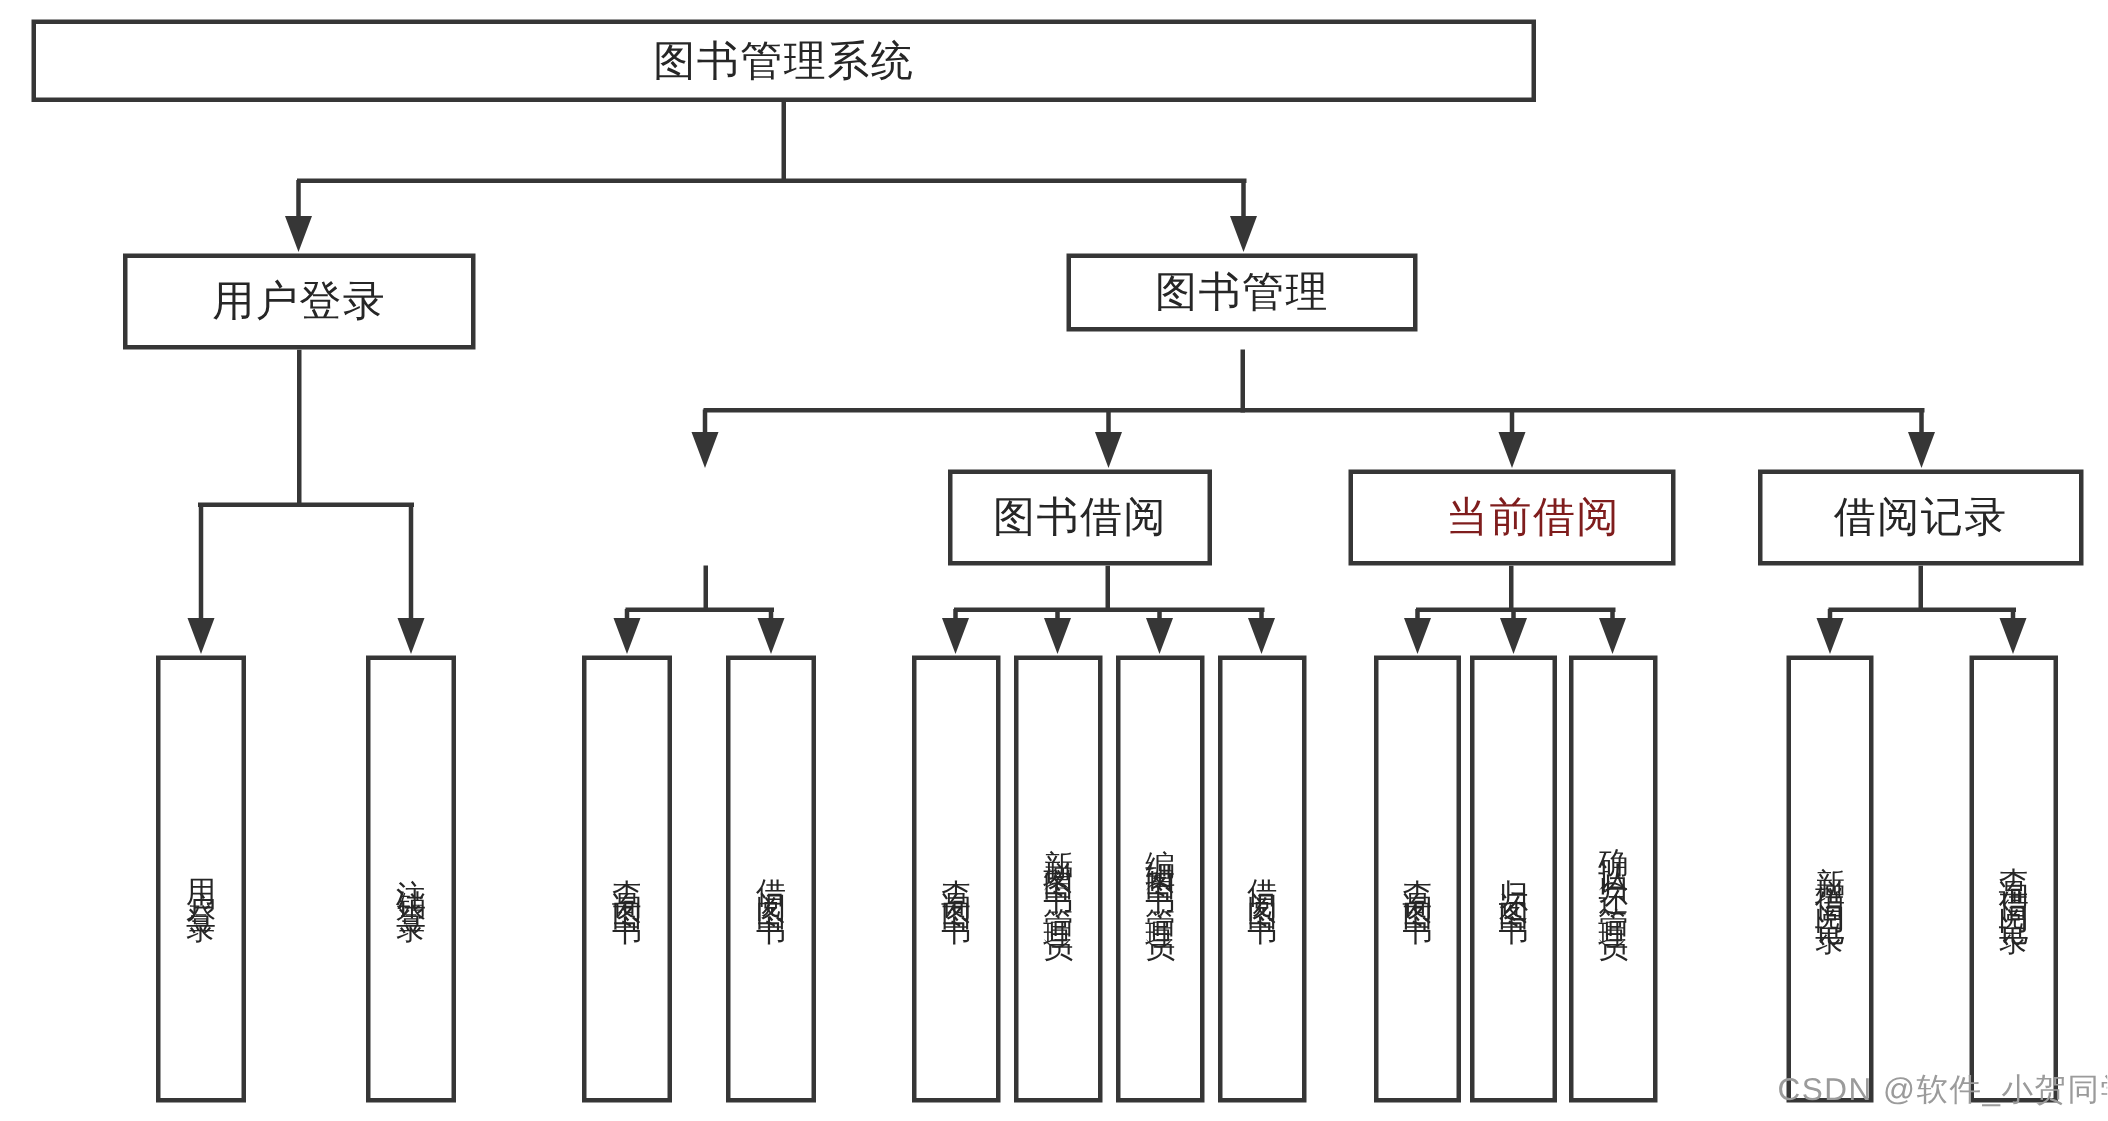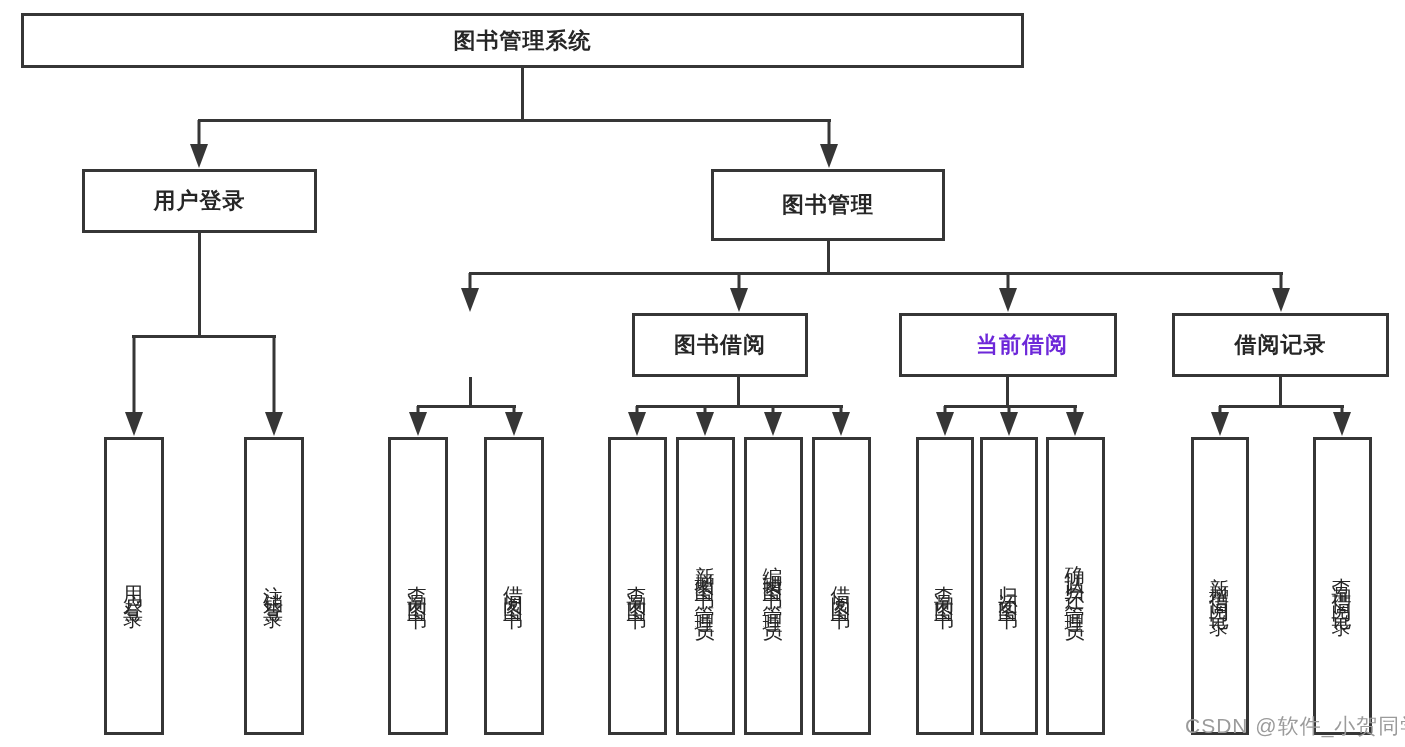--- a/index.html
+++ b/index.html
@@ -18,23 +18,22 @@
     display:flex;
     align-items:center;
     justify-content:center;
     z-index:3;
   }
   .node span{
     color:#262626;
     white-space:nowrap;
   }
   .node.h span{
-    font-size:22px;
+    font-size:28px;
     letter-spacing:1px;
-    font-weight:bold;
   }
   .node.v span{
     writing-mode:vertical-rl;
     text-orientation:upright;
     font-size:20px;
     letter-spacing:8px;
   }
   .edge{
     position:absolute;
     background:#363636;
@@ -164,28 +163,28 @@
     <div class="arrow" style="left: 1333px; top: 406px; width: 18px; height: 30px;">
       <div class="stem" style="height: 10px; background: rgb(54, 54, 54);"></div>
       <div class="head" style="border-top-color: rgb(54, 54, 54);"></div>
     </div>
     <div class="node h" style="left: 21px; top: 13px; width: 1003px; height: 55px; border-color: rgb(54, 54, 54);">
       <span style="color: rgb(38, 38, 38);">图书管理系统</span>
     </div>
     <div class="node h" style="left: 82px; top: 169px; width: 235px; height: 64px; border-color: rgb(54, 54, 54);">
       <span style="color: rgb(38, 38, 38);">用户登录</span>
     </div>
-    <div class="node h" style="left: 711px; top: 169px; width: 234px; height: 72px; border-color: rgb(54, 54, 54);">
+    <div class="node h" style="left: 711px; top: 169px; width: 234px; height: 52px; border-color: rgb(54, 54, 54);">
       <span style="color: rgb(38, 38, 38);">图书管理</span>
     </div>
     <div class="node h" style="left: 632px; top: 313px; width: 176px; height: 64px; border-color: rgb(54, 54, 54);">
       <span style="color: rgb(38, 38, 38);">图书借阅</span>
     </div>
     <div class="node h" style="left: 899px; top: 313px; width: 218px; height: 64px; border-color: rgb(54, 54, 54);">
-      <span style="color: #6d28d9; margin-left: 28px;">当前借阅</span>
+      <span style="color: #7f1d1d; margin-left: 28px;">当前借阅</span>
     </div>
     <div class="node h" style="left: 1172px; top: 313px; width: 217px; height: 64px; border-color: rgb(54, 54, 54);">
       <span style="color: rgb(38, 38, 38);">借阅记录</span>
     </div>
     <div class="node v" style="left: 104px; top: 437px; width: 60px; height: 298px; border-color: rgb(54, 54, 54);">
       <span style="color: rgb(38, 38, 38);">用户登录</span>
     </div>
     <div class="node v" style="left: 244px; top: 437px; width: 60px; height: 298px; border-color: rgb(54, 54, 54);">
       <span style="color: rgb(38, 38, 38);">注销登录</span>
     </div>

